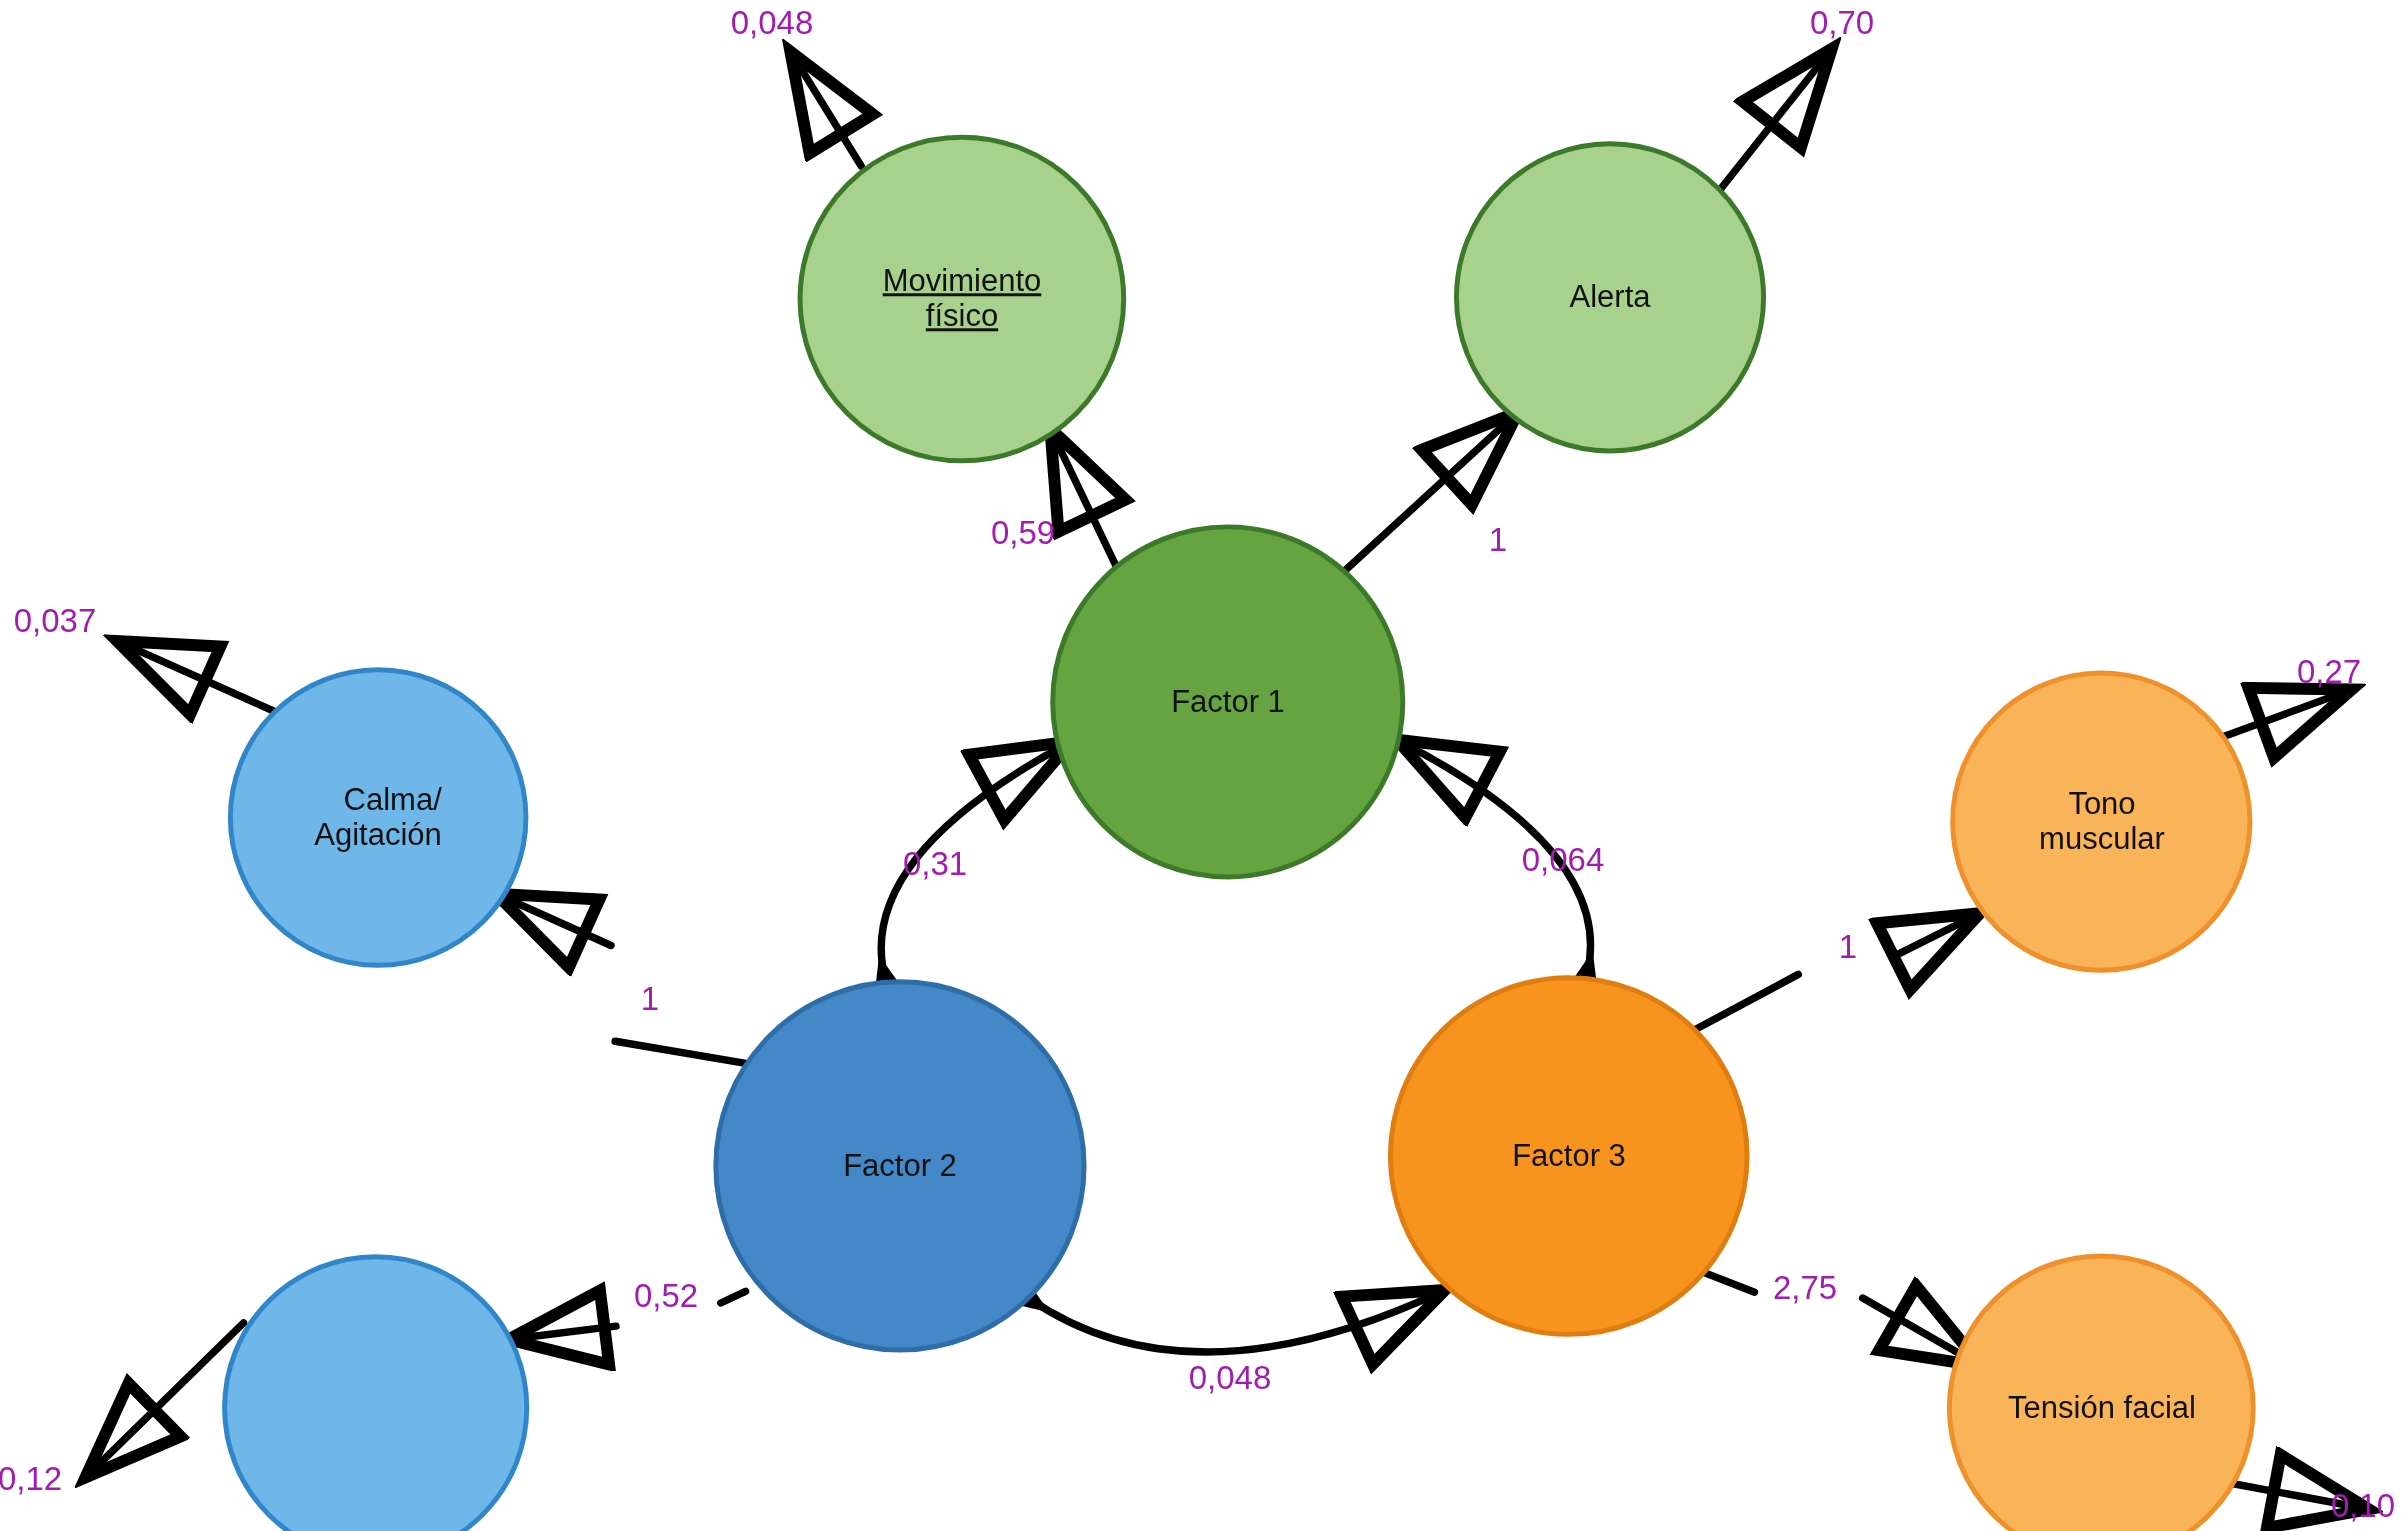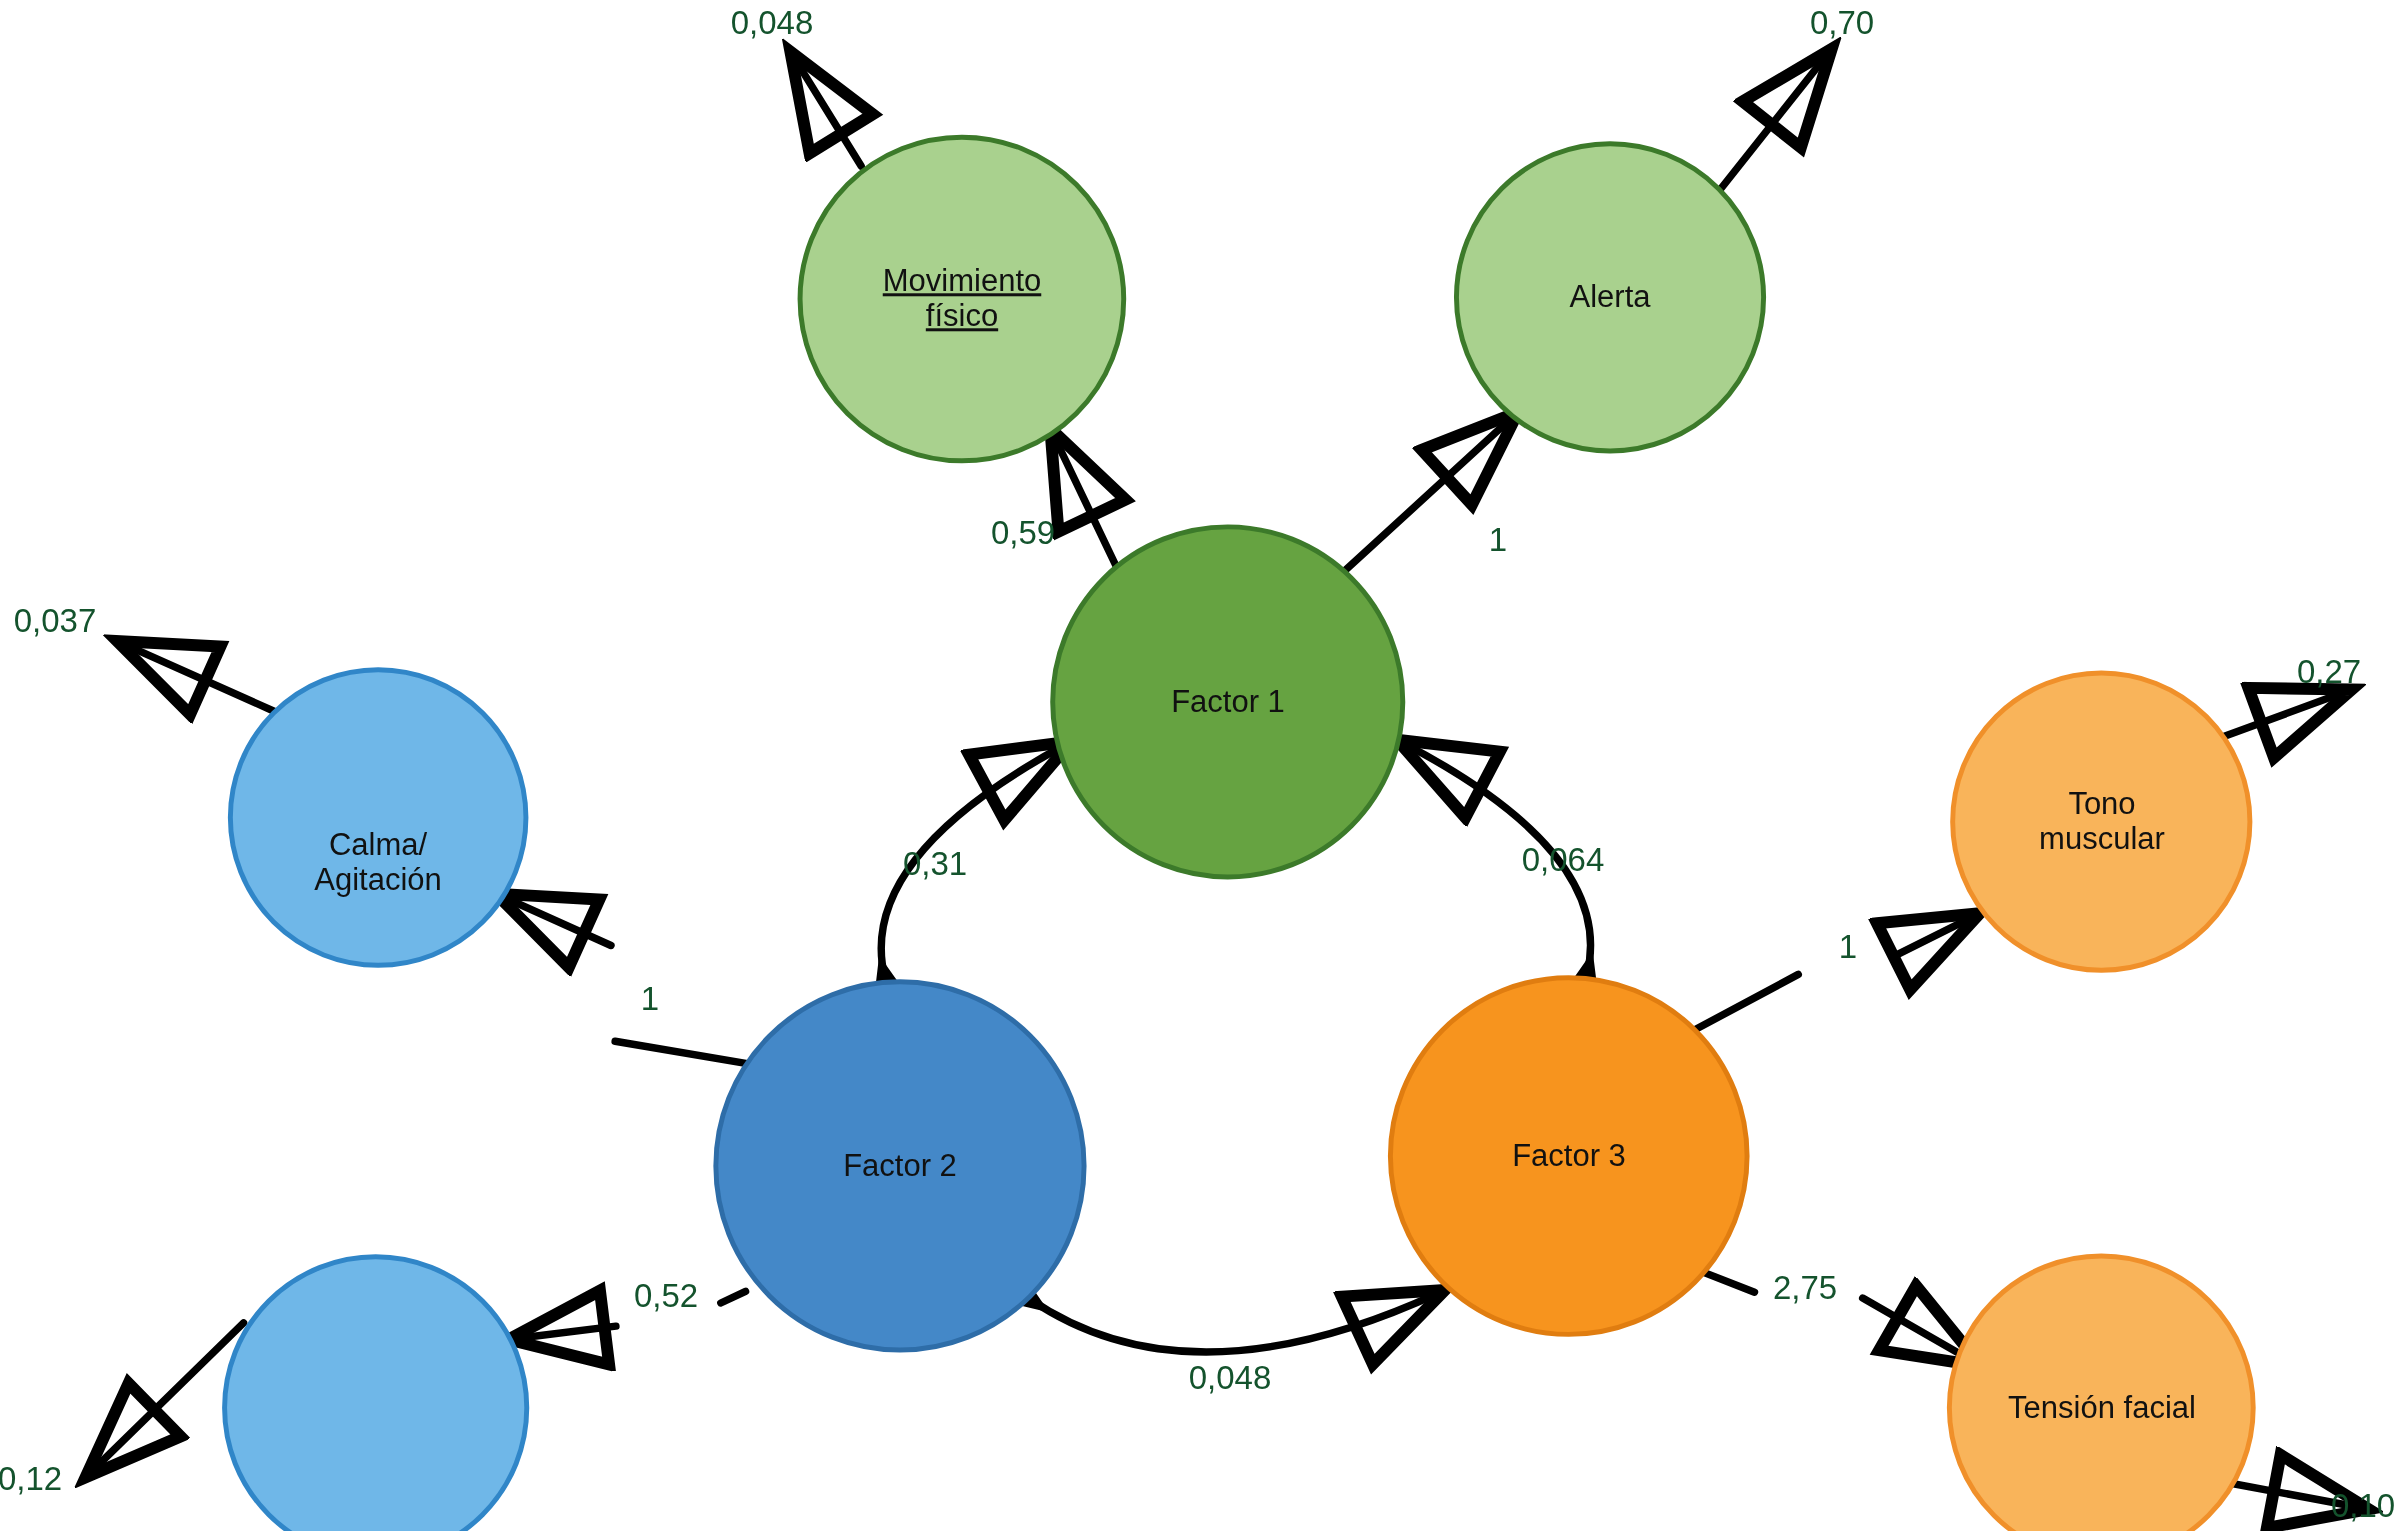--- a/index.html
+++ b/index.html
@@ -7,21 +7,21 @@
          font-family:"Liberation Sans","DejaVu Sans",sans-serif;overflow:hidden;}
   svg.layer{position:absolute;left:0;top:0;width:2401px;height:1531px;}
   .node-label{
     position:absolute;text-align:center;color:#111111;
     font-family:"Liberation Sans","DejaVu Sans",sans-serif;
     font-size:31px;line-height:1.12;
     transform:translate(-50%,-50%);
     pointer-events:none;white-space:pre-line;
   }
   .edge-label{
-    position:absolute;color:#14532d;
+    position:absolute;color:#a21caf;
     font-family:"Liberation Sans","DejaVu Sans",sans-serif;
     font-size:33px;line-height:1;
     transform:translate(-50%,-50%);
     white-space:nowrap;
   }
 </style>
 </head>
 <body>
 
 <div id="stage">
@@ -80,21 +80,21 @@
       <circle cx="1900" cy="1400" r="216" fill="#F7941E" stroke="#E07D10" stroke-width="6"></circle>
       <circle cx="2545" cy="995" r="180" fill="#F9B45A" stroke="#F0902A" stroke-width="6"></circle>
       <circle cx="2545" cy="1705" r="184" fill="#F9B45A" stroke="#F0902A" stroke-width="6"></circle>
     </g>
   </svg>
 
   <div class="node-label" style="left:962px;top:299px;text-decoration:underline;">Movimiento
 físico</div>
   <div class="node-label" style="left:1610px;top:297px;">Alerta</div>
   <div class="node-label" style="left:1228px;top:702px;">Factor 1</div>
-  <div class="node-label" style="left:378px;top:863px;">Calma/
+  <div class="node-label" style="left:378px;top:818px;text-align:right;">Calma/
 Agitación</div>
   <div class="node-label" style="left:900px;top:1166px;">Factor 2</div>
   <div class="node-label" style="left:1569px;top:1156px;">Factor 3</div>
   <div class="node-label" style="left:2102px;top:822px;">Tono
 muscular</div>
   <div class="node-label" style="left:2102px;top:1408px;">Tensión facial</div>
 
   <div class="edge-label" style="left:772px;top:21.5px;">0,048</div>
   <div class="edge-label" style="left:1842px;top:21.5px;">0,70</div>
   <div class="edge-label" style="left:1023px;top:532px;">0,59</div>

